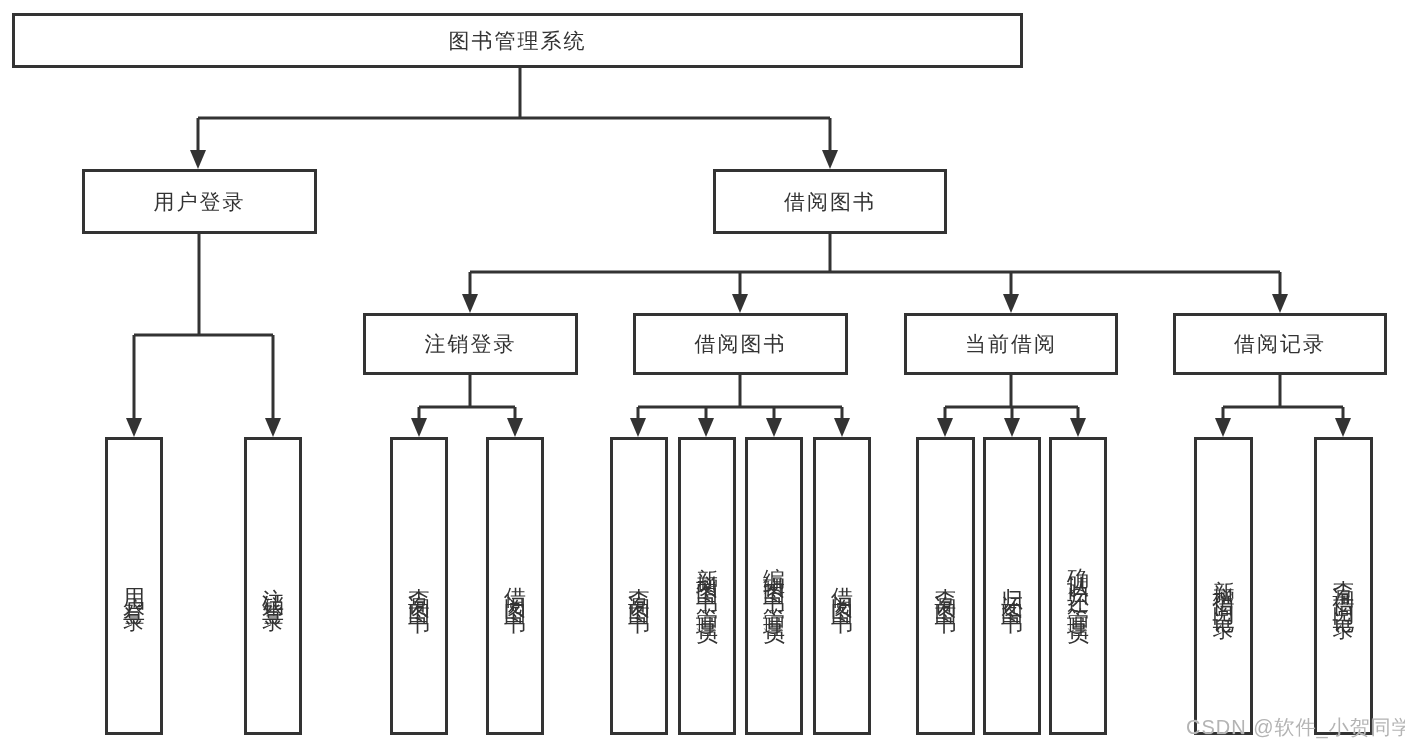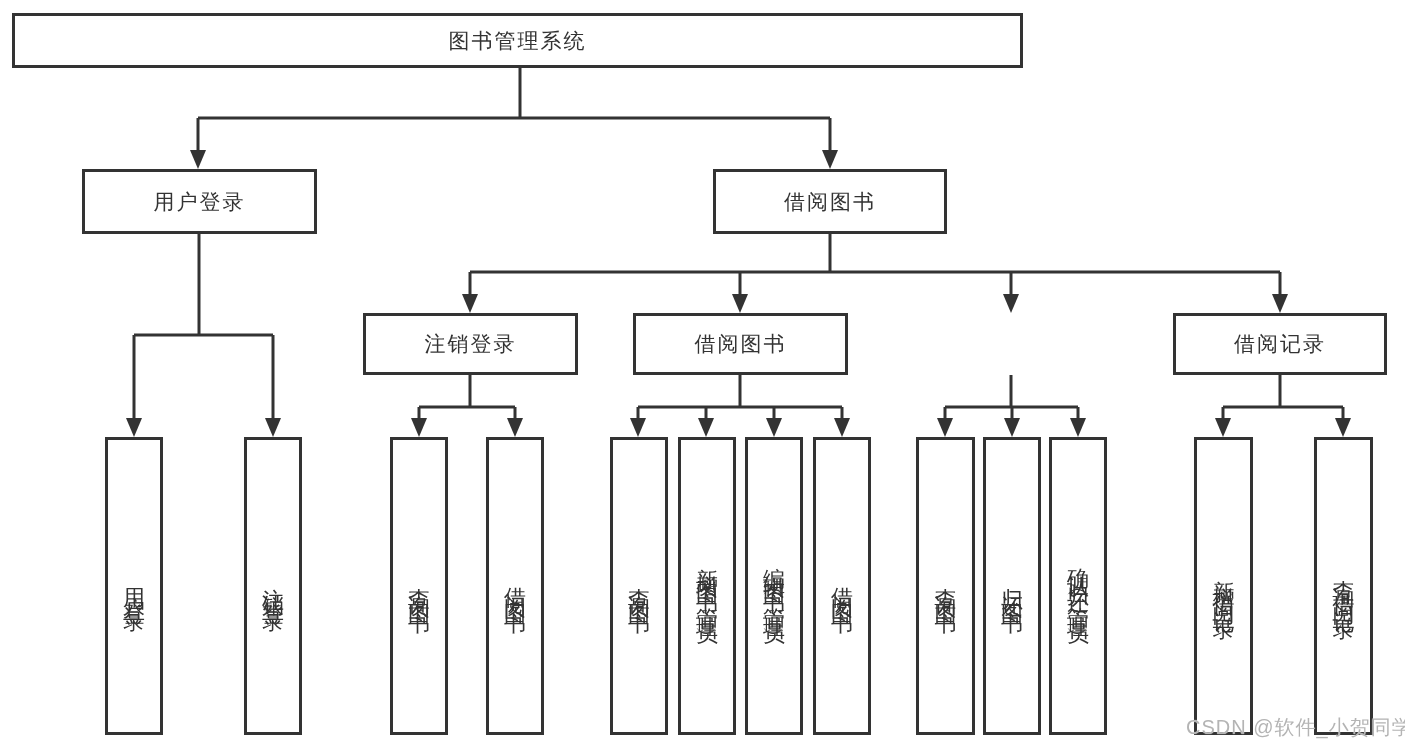--- a/index.html
+++ b/index.html
@@ -125,20 +125,21 @@
     </g>
   </svg>
 
   <div class="box h" style="left:12px;top:13px;width:1011px;height:55px">图书管理系统</div>
 
   <div class="box h" style="left:82px;top:169px;width:235px;height:65px">用户登录</div>
   <div class="box h" style="left:713px;top:169px;width:234px;height:65px">借阅图书</div>
 
   <div class="box h" style="left:363px;top:313px;width:215px;height:62px">注销登录</div>
   <div class="box h" style="left:633px;top:313px;width:215px;height:62px">借阅图书</div>
+  <div class="box h" style="left:904px;top:313px;width:214px;height:62px">当前借阅</div>
   <div class="box h" style="left:1173px;top:313px;width:214px;height:62px">借阅记录</div>
 
   <div class="box v" style="left:105px;top:437px;width:58px;height:298px">用户登录</div>
   <div class="box v" style="left:244px;top:437px;width:58px;height:298px">注销登录</div>
 
   <div class="box v" style="left:390px;top:437px;width:58px;height:298px">查询图书</div>
   <div class="box v" style="left:486px;top:437px;width:58px;height:298px">借阅图书</div>
 
   <div class="box v" style="left:610px;top:437px;width:58px;height:298px">查询图书</div>
   <div class="box v" style="left:678px;top:437px;width:58px;height:298px">新增图书（管理员）</div>

